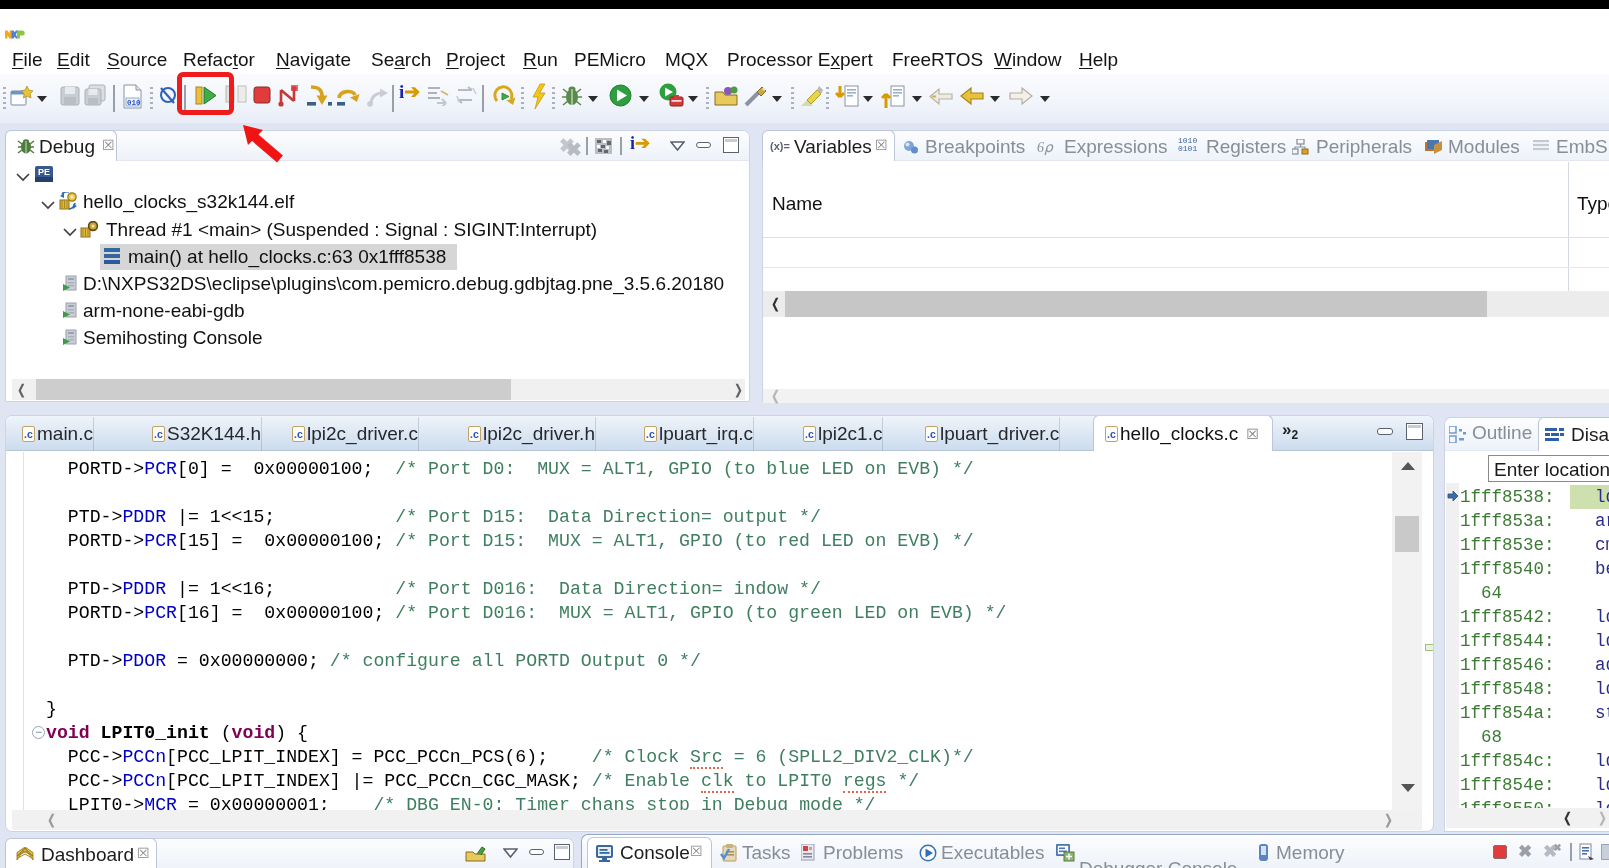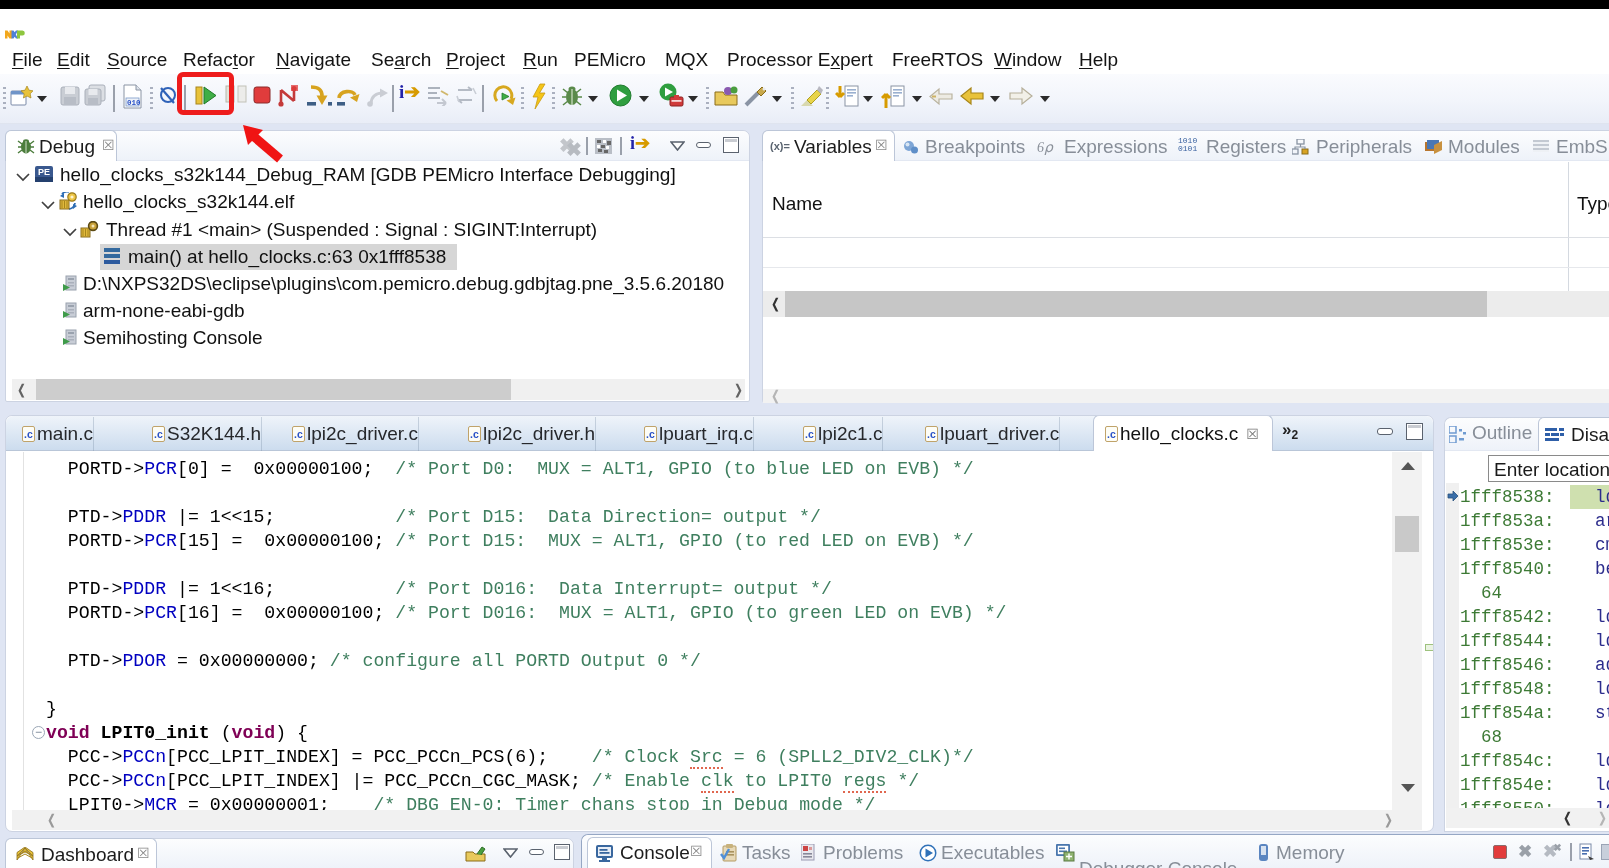--- a/index.html
+++ b/index.html
@@ -267,21 +267,20 @@
   <div class="abs" style="left:718.6px;top:7.6px;width:12.8px;height:3.4px;background:#c9ccd2;"></div>
 
   <svg class="abs" style="left:10px;top:42px" width="14" height="9">
       <polyline points="1,1 7,7 13,1" stroke="#404040" stroke-width="1.7" fill="none"></polyline>
     </svg>
   <svg class="abs" style="left:29px;top:35px" width="18" height="16">
       <rect x="0" y="0" width="18" height="16" rx="2" fill="#39588e"></rect>
       <text x="9" y="9" font-size="9" fill="#fff" text-anchor="middle" font-weight="bold" font-family="Liberation Sans">PE</text>
       <rect x="0" y="11" width="18" height="5" fill="#24406e"></rect>
     </svg>
-  <div class="trow" style="left:54px;top:33px;">hello_clocks_s32k144_Debug_RAM [GDB PEMicro Interface Debugging]</div>
   <svg class="abs" style="left:35px;top:70px" width="14" height="9">
       <polyline points="1,1 7,7 13,1" stroke="#404040" stroke-width="1.7" fill="none"></polyline>
     </svg>
   <svg class="abs" style="left:53px;top:61px" width="19" height="18">
       <path d="M3 2 A7 7 0 0 1 10 0 M16 11 A7 7 0 0 1 10 17" stroke="#2e6db4" stroke-width="1.8" fill="none"></path>
       <polygon points="1,4 5,1 5,6" fill="#2e6db4"></polygon>
       <polygon points="18,14 14,12 14,17" fill="#2e6db4"></polygon>
       <rect x="1" y="8" width="9" height="9" fill="#e0b83c" stroke="#8a6d1a"></rect>
       <path d="M3 9 L3 16 M5.5 9 L5.5 16 M8 9 L8 16" stroke="#a8861a" stroke-width="1"></path>
       <circle cx="13" cy="5" r="4.2" fill="#edc544" stroke="#9a7a1a" stroke-width="1.2"></circle>
@@ -424,21 +423,21 @@
   <div class="abs" style="left:1371px;top:12px;width:16px;height:7px;background:#fff;border:1.6px solid #5a626e;border-radius:3px;"></div>
   <div class="abs" style="left:1400px;top:7px;width:17px;height:17px;border:1.6px solid #5a626e;background:#fff;"></div>
   <div class="abs" style="left:1401.6px;top:8.6px;width:13.8px;height:3.6px;background:#c9ccd2;"></div>
 
   <div class="abs" style="left:17px;top:36px;width:1px;height:360px;background:#e2e2e2;"></div>
   <div class="abs" id="code" style="left:40px;top:41px;white-space:pre;"><pre>  PORTD-&gt;<span class="fld">PCR</span>[0] =  0x00000100;  <span class="cm">/* Port D0:  MUX = ALT1, GPIO (to blue LED on EVB) */</span>
 
   PTD-&gt;<span class="fld">PDDR</span> |= 1&lt;&lt;15;           <span class="cm">/* Port D15:  Data Direction= output */</span>
   PORTD-&gt;<span class="fld">PCR</span>[15] =  0x00000100; <span class="cm">/* Port D15:  MUX = ALT1, GPIO (to red LED on EVB) */</span>
 
-  PTD-&gt;<span class="fld">PDDR</span> |= 1&lt;&lt;16;           <span class="cm">/* Port D016:  Data Interrupt= output */</span>
+  PTD-&gt;<span class="fld">PDDR</span> |= 1&lt;&lt;16;           <span class="cm">/* Port D016:  Data Direction= indow */</span>
   PORTD-&gt;<span class="fld">PCR</span>[16] =  0x00000100; <span class="cm">/* Port D016:  MUX = ALT1, GPIO (to green LED on EVB) */</span>
 
   PTD-&gt;<span class="fld">PDOR</span> = 0x00000000; <span class="cm">/* configure all PORTD Output 0 */</span>
 
 }
 <span class="kw">void</span> <span class="bold">LPIT0_init</span> (<span class="kw">void</span>) {
   PCC-&gt;<span class="fld">PCCn</span>[PCC_LPIT_INDEX] = PCC_PCCn_PCS(6);    <span class="cm">/* Clock <span class="sq">Src</span> = 6 (SPLL2_DIV2_CLK)*/</span>
   PCC-&gt;<span class="fld">PCCn</span>[PCC_LPIT_INDEX] |= PCC_PCCn_CGC_MASK; <span class="cm">/* Enable <span class="sq">clk</span> to LPIT0 <span class="sq">regs</span> */</span>
   LPIT0-&gt;<span class="fld">MCR</span> = 0x00000001;    <span class="cm">/* DBG_EN-0: Timer <span class="sq">chans</span> stop in <span class="sq">Debug</span> mode */</span></pre></div>
 

